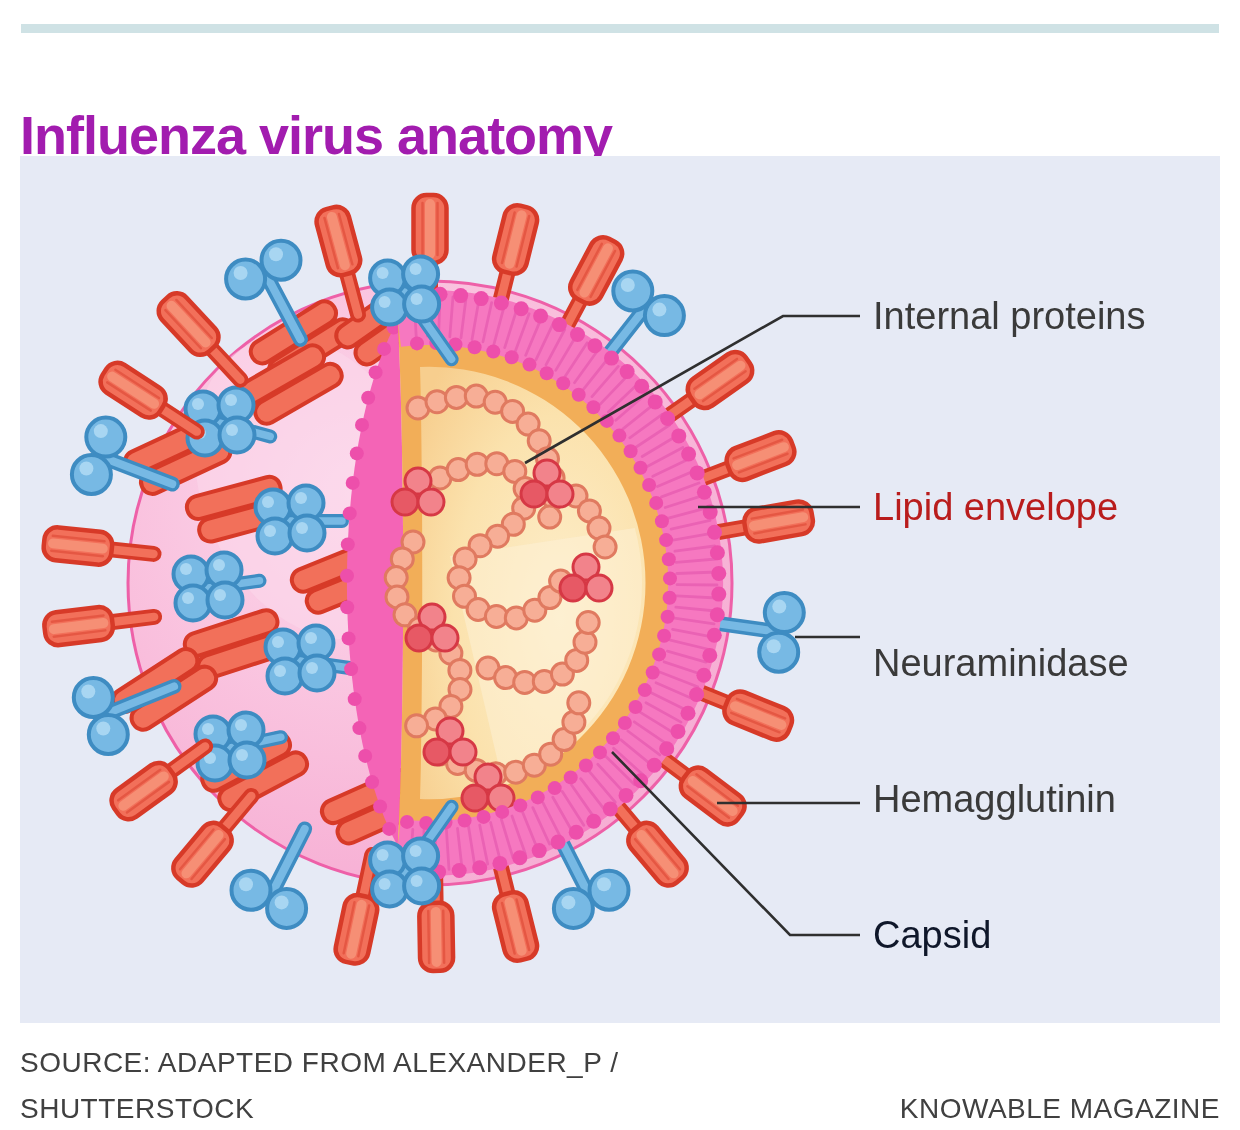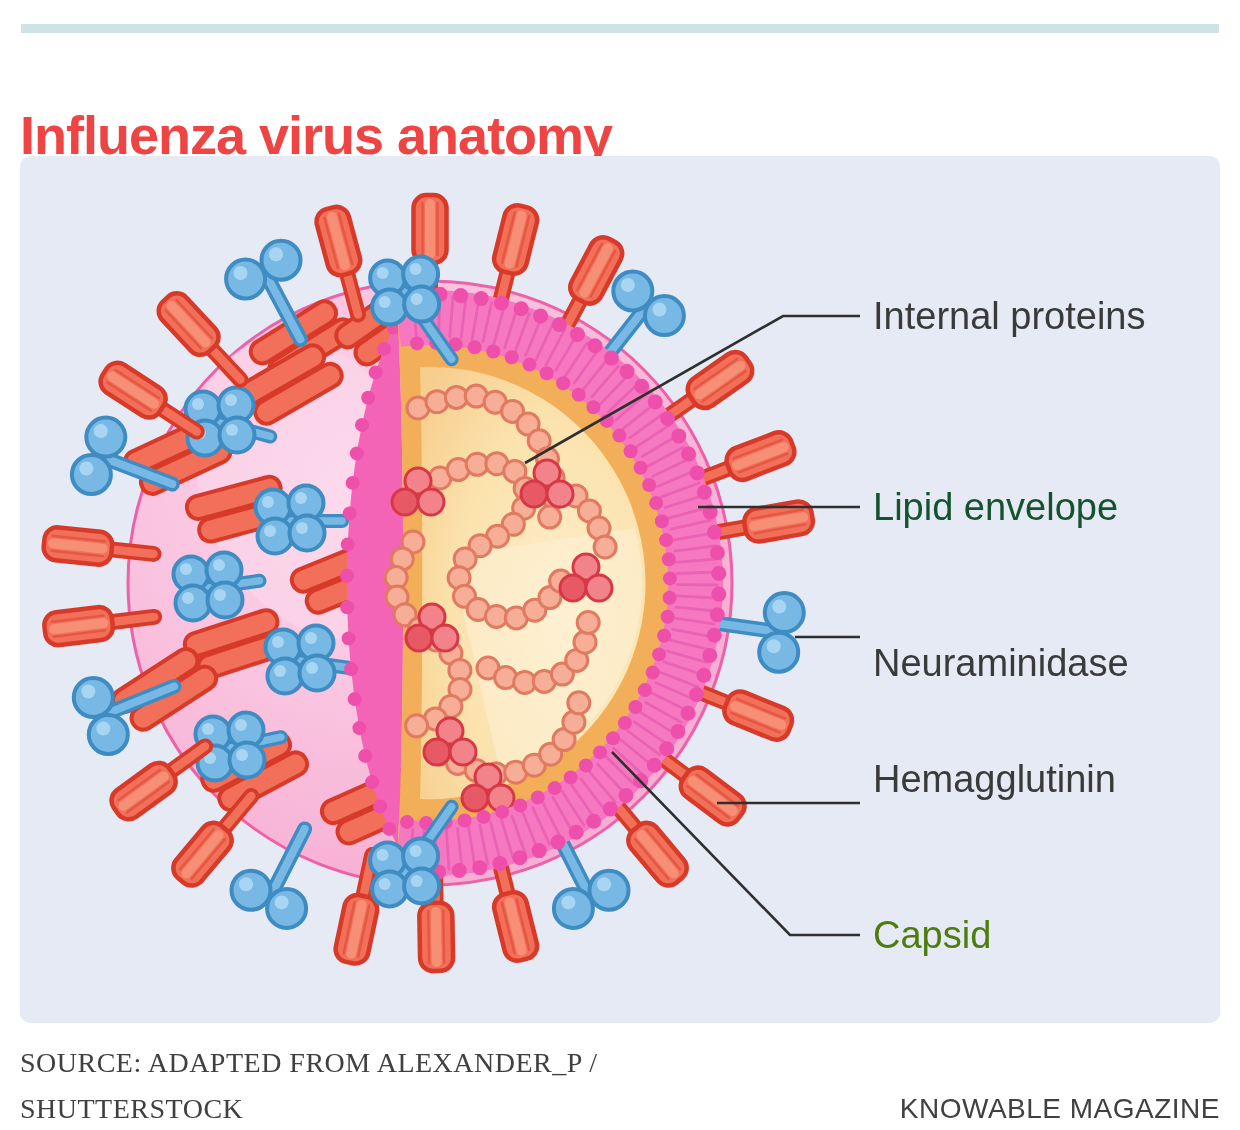--- a/index.html
+++ b/index.html
@@ -5,42 +5,42 @@
   html,body{margin:0;padding:0;}
   body{
     width:1240px;height:1130px;position:relative;background:#ffffff;
     font-family:"Liberation Sans",sans-serif;overflow:hidden;
   }
   .accent-bar{position:absolute;left:21px;top:24px;width:1198px;height:9px;}
   .page-title{
     position:absolute;left:20px;top:68px;font-size:54px;font-weight:bold;
     letter-spacing:-1px;white-space:nowrap;
   }
-  .figure-panel{position:absolute;left:20px;top:156px;width:1200px;height:867px;border-radius:10px;}
+  .figure-panel{position:absolute;left:20px;top:156px;width:1200px;height:867px;}
   .figure-panel svg{position:absolute;left:0;top:0;}
   .diagram-label{
     position:absolute;left:853px;font-size:38px;line-height:54px;color:#3A3A3A;
     white-space:nowrap;
   }
   .diagram-label span{display:block;}
   .footer-row{
     position:absolute;left:20px;right:20px;top:1040px;
     display:flex;justify-content:space-between;align-items:flex-end;
     font-size:28px;line-height:46px;letter-spacing:.5px;color:#404040;
   }
   .footer-source{max-width:760px;}
-  .footer-source span{display:block;font-family:Liberation Serif, serif;}
+  .footer-source span{display:block;}
   .footer-credit{white-space:nowrap;}
 </style>
 </head>
 <body>
 
 <div class="accent-bar" style="background: rgb(207, 226, 229);"></div>
 
-<h1 class="page-title" style="color: #ef4444;">Influenza virus anatomy</h1>
+<h1 class="page-title" style="color: #a21caf;">Influenza virus anatomy</h1>
 
 <div class="figure-panel" style="background: rgb(230, 234, 245);">
   <svg id="virus-svg" width="1200" height="867" viewBox="0 0 1200 867">
       <defs>
         <radialGradient id="sph" cx="38%" cy="35%" r="80%">
           <stop offset="0%" stop-color="#FCD9EC"></stop>
           <stop offset="55%" stop-color="#F9BEDC"></stop>
           <stop offset="100%" stop-color="#F5A7D0"></stop>
         </radialGradient>
         <radialGradient id="intg" cx="62%" cy="58%" r="78%">
@@ -725,30 +725,30 @@
         <polyline points="678,351 840,351" fill="none" stroke="#2F2F2F" stroke-width="2.6"></polyline>
         <polyline points="775,481 840,481" fill="none" stroke="#2F2F2F" stroke-width="2.6"></polyline>
         <polyline points="697,647 840,647" fill="none" stroke="#2F2F2F" stroke-width="2.6"></polyline>
         <polyline points="592,596 770,779 840,779" fill="none" stroke="#2F2F2F" stroke-width="2.6"></polyline>
       </g>
     </svg>
 
   <div class="diagram-label" style="top: 133px; color: rgb(58, 58, 58);">
     <span>Internal proteins</span>
   </div>
-  <div class="diagram-label" style="top: 324px; color: #14532d;">
+  <div class="diagram-label" style="top: 324px; color: #b91c1c;">
     <span>Lipid envelope</span>
   </div>
   <div class="diagram-label" style="top: 454px; color: rgb(58, 58, 58); margin-top: 26px;">
     <span>Neuraminidase</span>
   </div>
-  <div class="diagram-label" style="top: 596px; color: rgb(58, 58, 58);">
+  <div class="diagram-label" style="top: 616px; color: rgb(58, 58, 58);">
     <span>Hemagglutinin</span>
   </div>
-  <div class="diagram-label" style="top: 752px; color: #4d7c0f;">
+  <div class="diagram-label" style="top: 752px; color: #0f172a;">
     <span>Capsid</span>
   </div>
 </div>
 
 <div class="footer-row" style="color: rgb(64, 64, 64);">
   <div class="footer-source">
     <span>SOURCE: ADAPTED FROM ALEXANDER_P /</span>
     <span>SHUTTERSTOCK</span>
   </div>
   <div class="footer-credit">KNOWABLE MAGAZINE</div>

